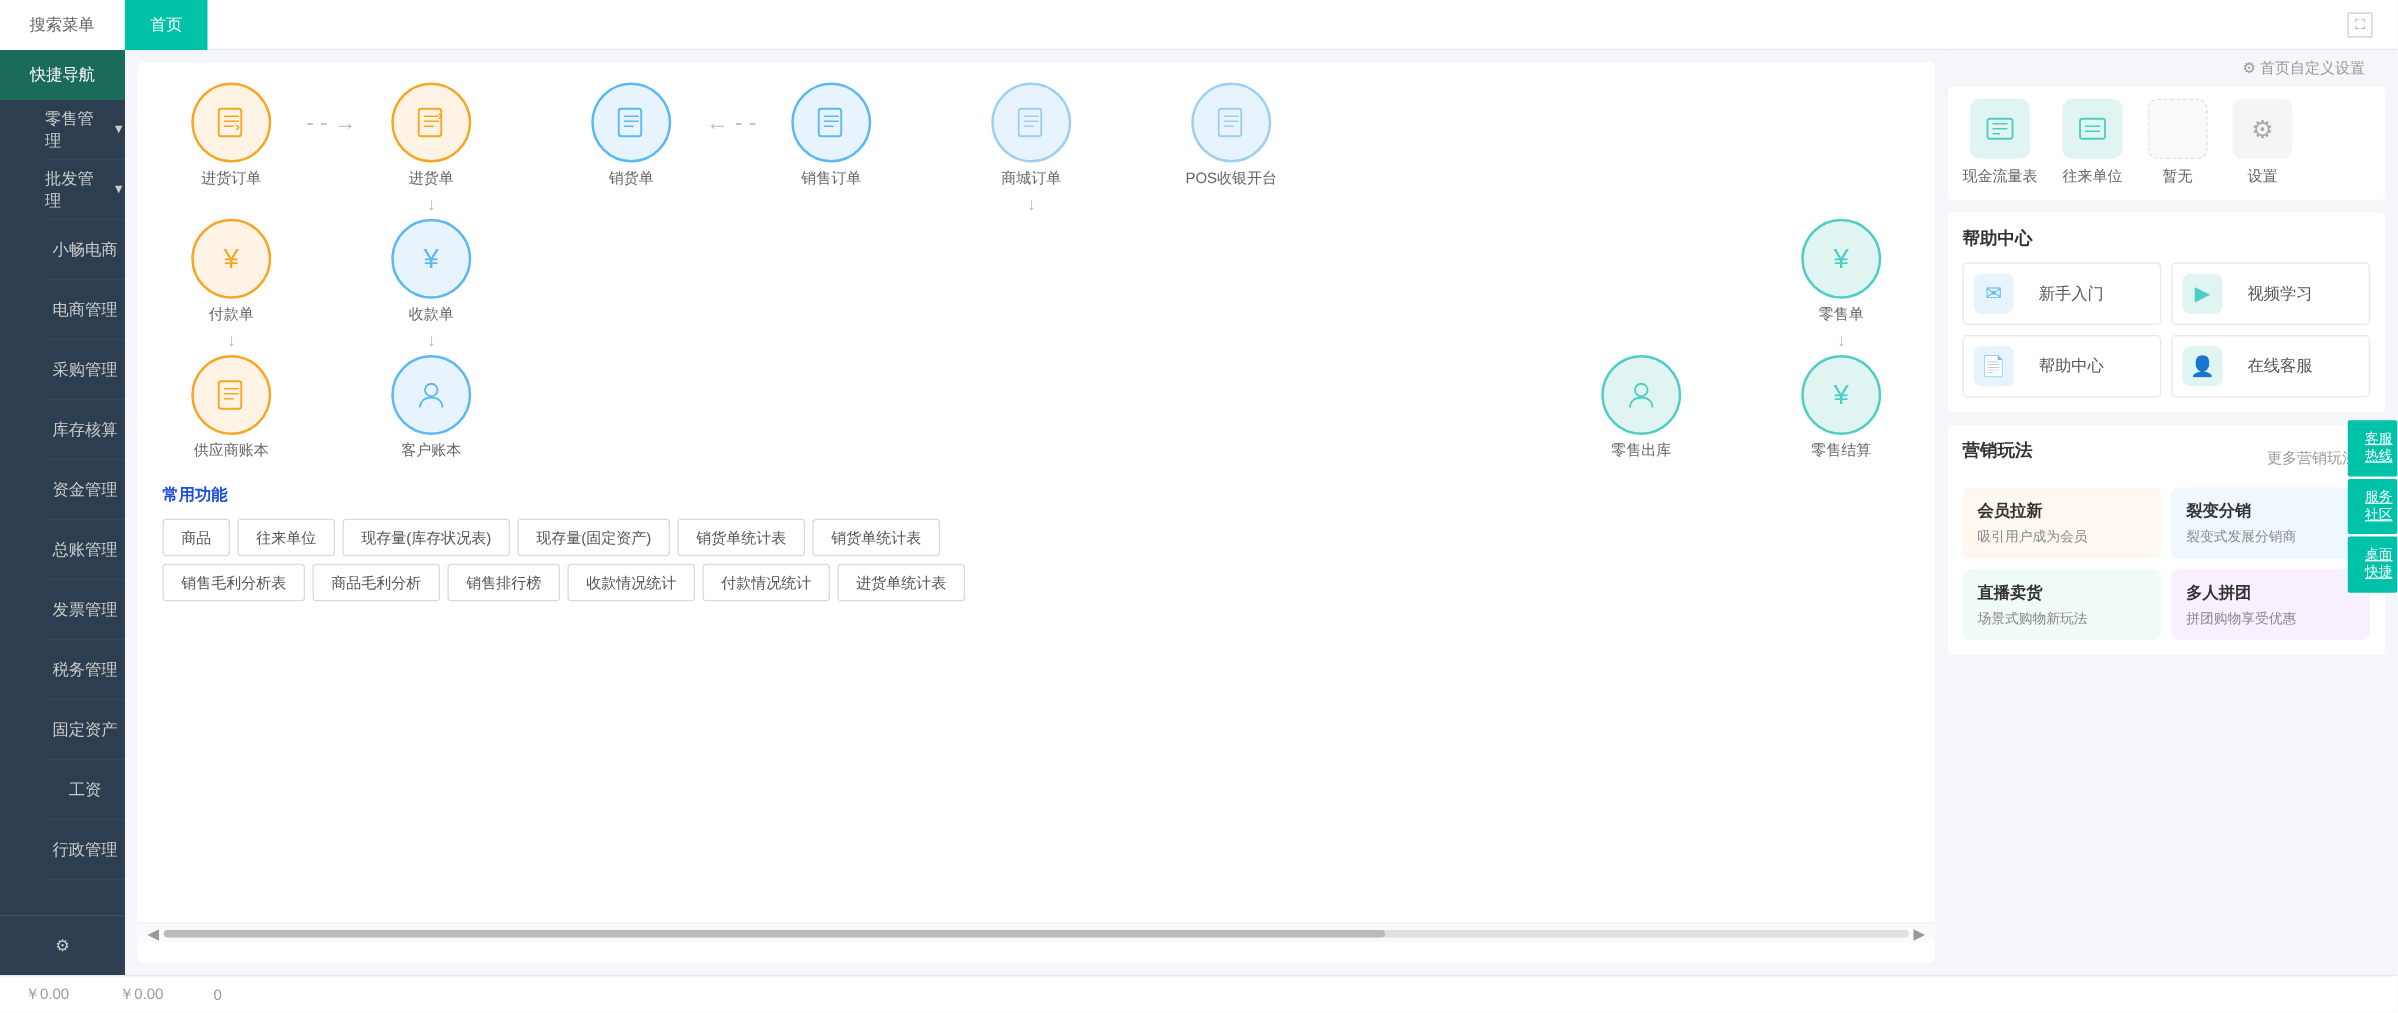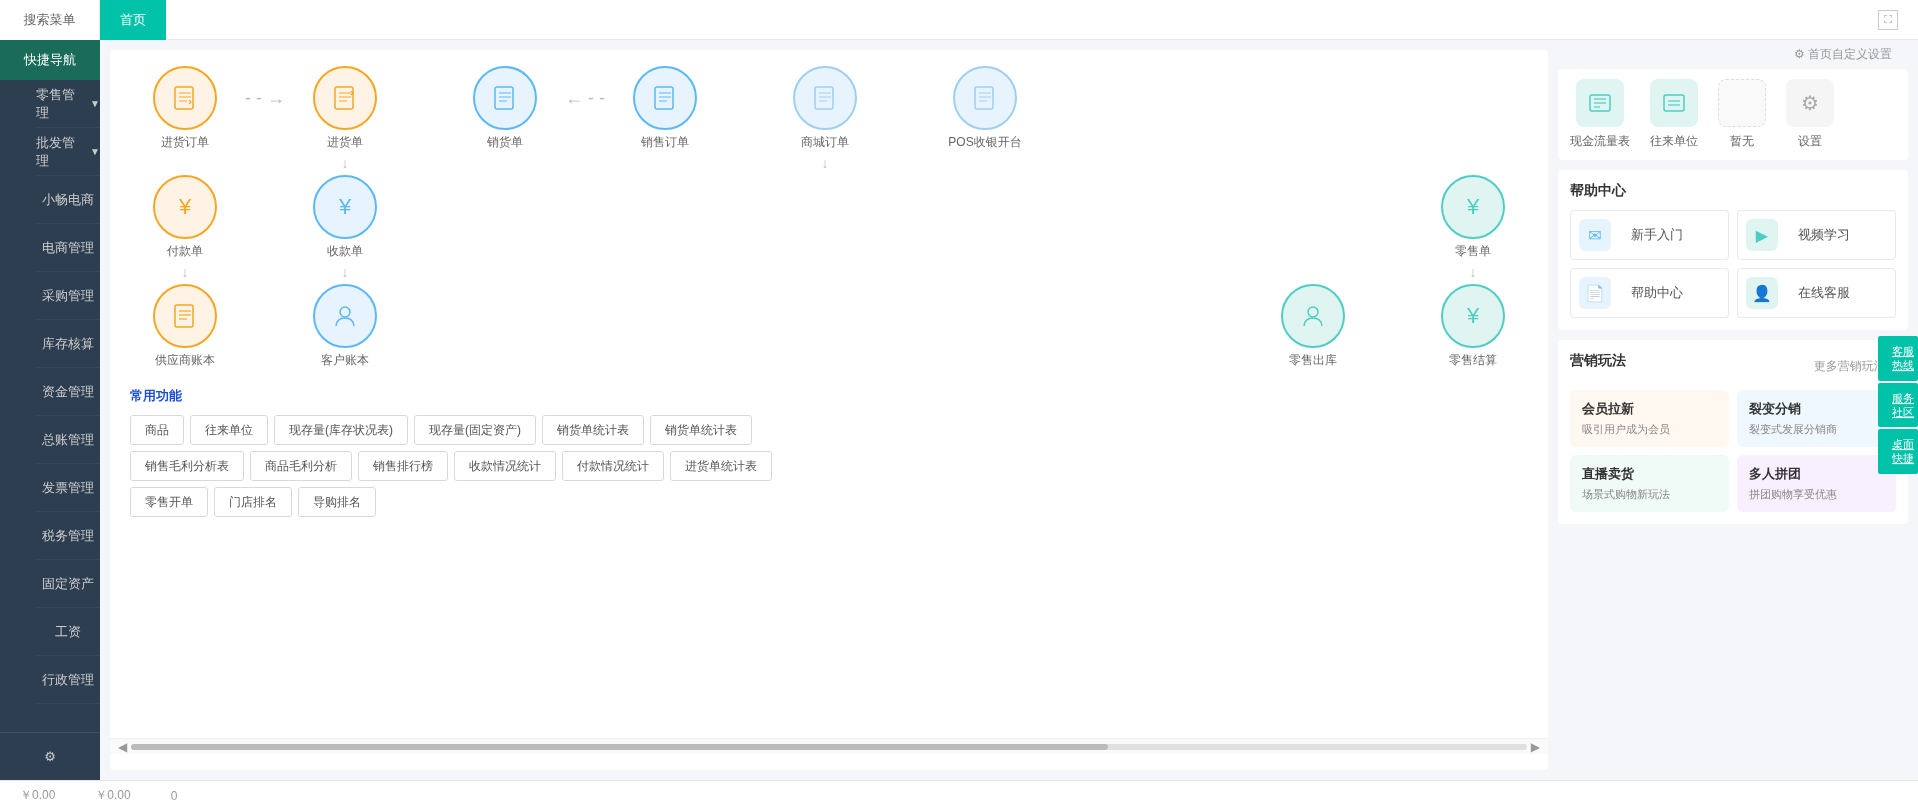--- a/index.html
+++ b/index.html
@@ -330,25 +330,20 @@
             <div class="common-btn">销货单统计表</div>
           </div>
           <div class="common-grid" style="margin-top:6px;">
             <div class="common-btn">销售毛利分析表</div>
             <div class="common-btn">商品毛利分析</div>
             <div class="common-btn">销售排行榜</div>
             <div class="common-btn">收款情况统计</div>
             <div class="common-btn">付款情况统计</div>
             <div class="common-btn">进货单统计表</div>
           </div>
-          <div class="common-grid" style="margin-top:6px;">
-            <div class="common-btn">零售开单</div>
-            <div class="common-btn">门店排名</div>
-            <div class="common-btn">导购排名</div>
-          </div>
         </div>
 
         <div style="margin-top:auto; height:16px; display:flex; align-items:center; border-top:1px solid #f0f0f0; margin-left:-20px; margin-right:-20px; padding:0 8px; background:#fafafa;">
           <span style="color:#999;font-size:12px;cursor:pointer;">◀</span>
           <div style="flex:1;height:6px;background:#e0e0e0;border-radius:3px;margin:0 4px;">
             <div style="width:70%;height:6px;background:#bbb;border-radius:3px;"></div>
           </div>
           <span style="color:#999;font-size:12px;cursor:pointer;">▶</span>
         </div>
 

